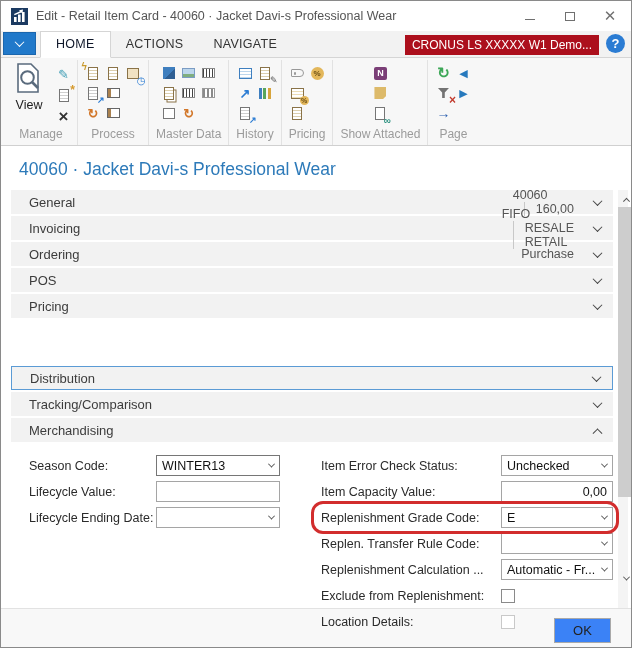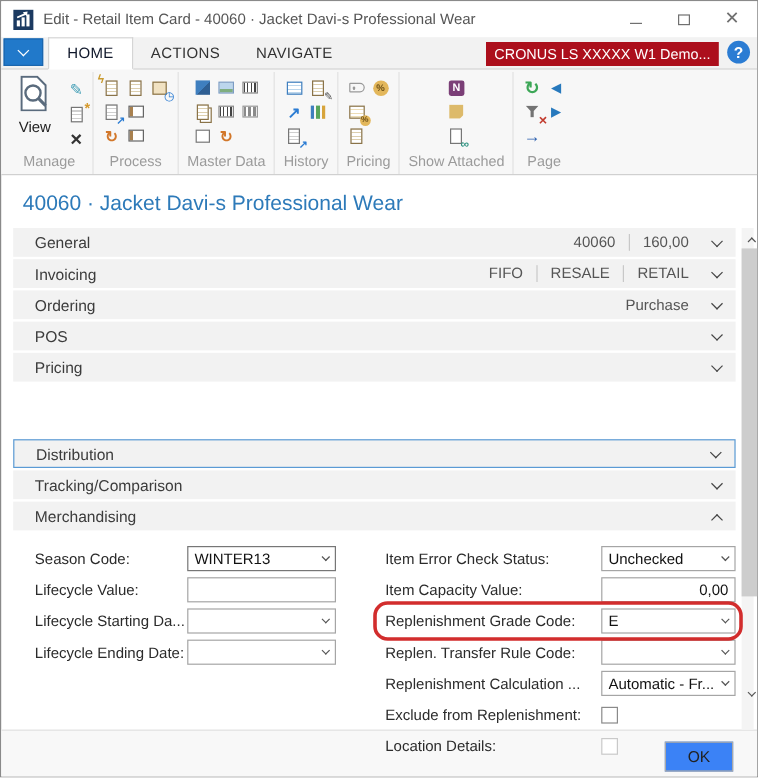--- a/index.html
+++ b/index.html
@@ -87,21 +87,21 @@
 
   
   .pagetitle { padding:13px 18px 9px; font-size:17.5px; color:#2d7ab9; }
 
   
   .content { height:419px; display:flex; padding:1px 3px 0 10px; }
   .sections { flex:1; }
   .sec { height:24px; background:#f2f2f2; margin-bottom:2px; display:flex; align-items:center; padding:0 12px 0 18px; }
   .sec.focused { border:1px solid #5b9bd5;margin-top:48px; }
   .sec-label { flex:1; font-size:13px; color:#3c3c3c; }
-  .sec-vals { display:flex; align-items:flex-start; margin-right:20px; }
+  .sec-vals { display:flex; align-items:flex-start; margin-right:20px;flex-direction:column; }
   .sv { font-size:12.5px; color:#555; }
   .sv + .sv { border-left:1px solid #c8c8c8; padding-left:11px; margin-left:11px; }
   .sv:empty { display:none; }
 
   
   .form { display:flex; padding:11px 0 0 18px; }
   .fcol.left { width:262px; }
   .fcol.right { margin-left:30px; }
   .frow { display:flex; align-items:center; height:21px; margin-bottom:5px; position:relative; }
   .flabel { font-size:12.5px; color:#2b2b2b; white-space:nowrap; overflow:hidden; }
@@ -380,27 +380,20 @@
                 <span class="chev sm" data-name="chevron-down-icon"></span>
               </div>
           </div>
           <div class="frow">
             <span class="flabel" data-name="lifecycle-length-label">Lifecycle Value:</span>
             <div class="textbox" data-name="lifecycle-length-field">
                 <span class="cval"></span>
               </div>
           </div>
           <div class="frow">
-            <span class="flabel" data-name="lifecycle-starting-date-label">Lifecycle Starting Da...</span>
-            <div class="combo" data-name="lifecycle-starting-date-field">
-                <span class="cval"></span>
-                <span class="chev sm" data-name="chevron-down-icon"></span>
-              </div>
-          </div>
-          <div class="frow">
             <span class="flabel" data-name="lifecycle-ending-date-label">Lifecycle Ending Date:</span>
             <div class="combo" data-name="lifecycle-ending-date-field">
                 <span class="cval"></span>
                 <span class="chev sm" data-name="chevron-down-icon"></span>
               </div>
           </div>
         </div>
 
         <div class="fcol right">
           <div class="frow">

